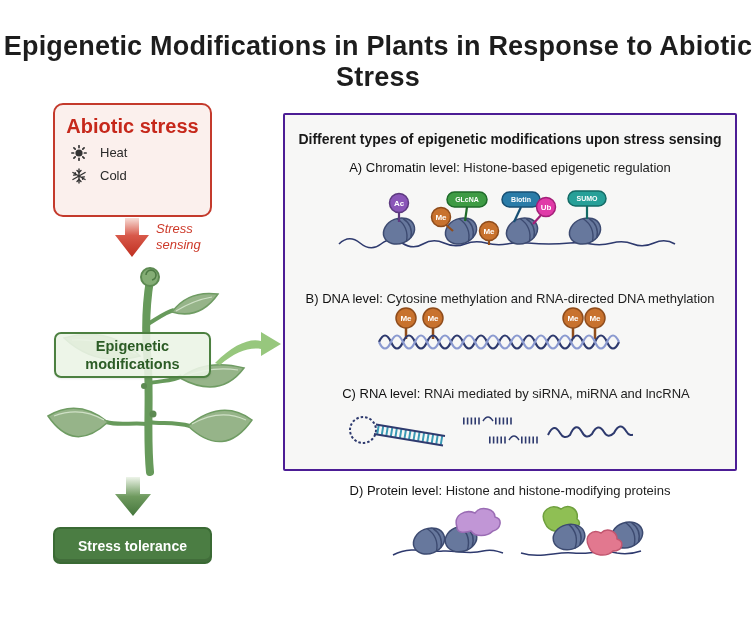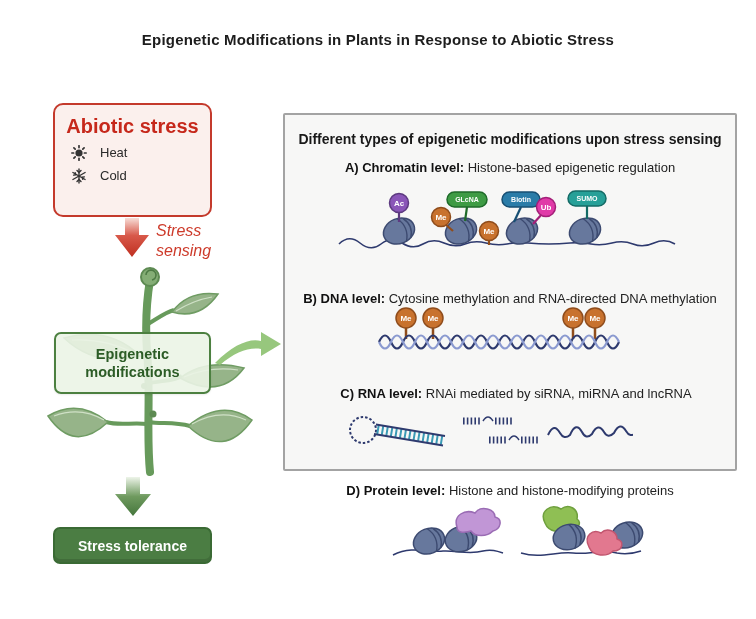--- a/index.html
+++ b/index.html
@@ -1,59 +1,59 @@
 <!DOCTYPE html>
 <html><head>
 <meta charset="utf-8">
 <style>
   * { margin:0; padding:0; box-sizing:border-box; }
   body { background:#fff; font-family:"Liberation Sans", sans-serif; }
   .page { position:relative; width:756px; height:619px; background:#ffffff; overflow:hidden; }
 
   .main-title { position:absolute; top:31px; left:0; width:756px; text-align:center;
-    font-size:15px; font-weight:bold; color:#1d1d1d; letter-spacing:0.2px; }
+    font-size:27px; font-weight:bold; color:#1d1d1d; letter-spacing:0.2px; }
 
   
   .abiotic-box { position:absolute; left:53px; top:103px; width:159px; height:114px;
     background:#fbf0ed; border:2px solid #c43a2c; border-radius:10px; }
   .abiotic-title { margin-top:10px; text-align:center; font-size:20px; font-weight:bold; color:#c6281b; }
   .stress-items { margin-top:7px; }
   .stress-item { display:flex; align-items:flex-start; height:23px; padding-left:16px; }
   .stress-item .icon { width:16px; height:16px; display:flex; align-items:center; justify-content:center; }
   .stress-item .lbl { margin-left:13px; font-size:13px; color:#2a2a2a; }
 
   .sensing-arrow { position:absolute; left:112px; top:218px; }
   .sensing-label { position:absolute; left:156px; top:221px; width:62px;
-    font-size:16px; font-style:italic; color:#cd3a2a; line-height:1.22; }
+    font-size:13px; font-style:italic; color:#cd3a2a; line-height:1.22; }
 
   .plant { position:absolute; left:40px; top:264px; }
 
-  .epi-box { position:absolute; left:54px; top:332px; width:157px; height:62px;
+  .epi-box { position:absolute; left:54px; top:332px; width:157px; height:46px;
     background:rgba(235,244,229,0.9); border:2px solid #4c8040; border-radius:7px;
     display:flex; align-items:center; justify-content:center; text-align:center;
     font-size:14.5px; font-weight:bold; color:#2c5c26; line-height:1.25; padding:0 24px;
     box-shadow:0 1px 2px rgba(0,0,0,0.08); }
 
   .curve-arrow { position:absolute; left:213px; top:317px; }
   .green-arrow { position:absolute; left:111px; top:477px; }
 
   .tolerance-box { position:absolute; left:53px; top:527px; width:159px; height:37px;
     background:#4b7d43; border:2px solid #3a6a34; border-radius:7px;
     display:flex; align-items:center; justify-content:center;
     color:#ffffff; font-size:14px; font-weight:bold;
     box-shadow:inset 0 -3px 0 rgba(0,0,0,0.12); }
 
   
   .panel { position:absolute; left:283px; top:113px; width:454px; height:358px;
-    background:#f7f7f6; border:2px solid #a3a3a3; border-radius:2px; }
+    background:#f7f7f6; border:2px solid #4c1d95; border-radius:2px; }
   .panel-title { position:absolute; top:16px; left:0; width:100%; text-align:center;
     font-size:14px; font-weight:bold; color:#191919; }
   .sec-heading { position:absolute; left:0; width:100%; text-align:center;
     font-size:13px; color:#222222; }
-  .sec-heading b { font-weight:bold; color:#111111; }
+  .sec-heading b { font-weight:normal; color:#111111; }
   .h-a { top:45px; } .h-b { top:176px; } .h-c { top:271px;padding-left:12px; } .h-d { top:368px; }
   .il-a { position:absolute; left:52px; top:72px; }
   .il-b { position:absolute; left:90px; top:190px; }
   .il-c { position:absolute; left:58px; top:294px; }
   .il-d { position:absolute; left:100px; top:386px; }
 
   svg text.mark-txt { font-family:"Liberation Sans", sans-serif; font-weight:bold; fill:#ffffff; text-anchor:middle; }
 </style>
 </head>
 <body>

